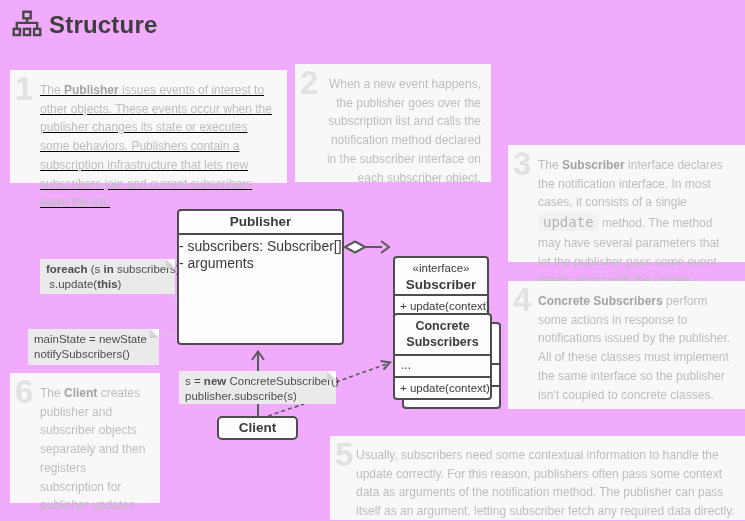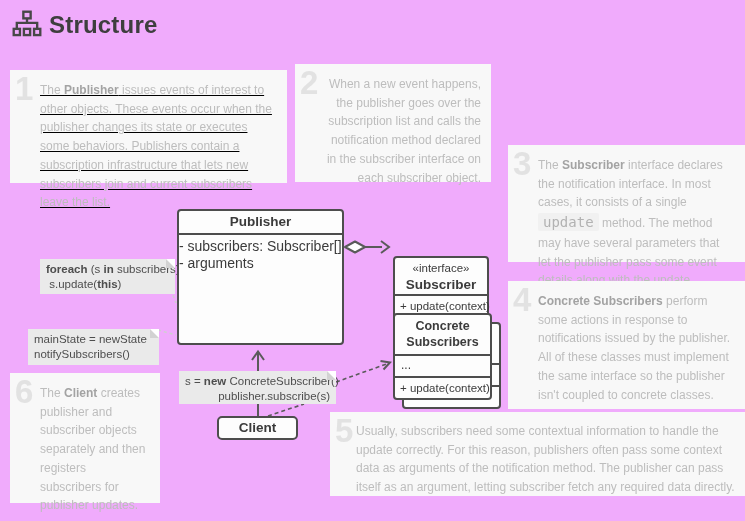--- a/index.html
+++ b/index.html
@@ -20,21 +20,21 @@
   
   .note{position:absolute;background:var(--note-bg);}
   .note .num{position:absolute;left:5px;top:2px;font-size:33px;line-height:34px;font-weight:bold;color:var(--note-num);}
   .note .txt{margin:11px 10px 10px 30px;font-size:12px;line-height:1.56;color:var(--note-text);}
   .note .txt .b{font-weight:bold;color:var(--note-bold);}
   .note .txt .chip{font-family:"DejaVu Sans Mono",monospace;font-size:14px;background:var(--chip-bg);color:var(--chip-text);padding:1px 5px;border-radius:2px;}
   .n1{left:10px;top:70px;width:277px;height:113px;text-decoration:underline;}
   .n2{left:295px;top:64px;width:196px;height:118px;text-align:right;}
   .n3{left:508px;top:145px;width:237px;height:117px;}
   .n4{left:508px;top:281px;width:237px;height:128px;}
-  .n5{left:330px;top:412px;width:415px;height:84px;}
+  .n5{left:330px;top:436px;width:415px;height:84px;}
   .n5 .txt{margin-left:26px;margin-top:10px;}
   .n6{left:10px;top:373px;width:150px;height:130px;}
 
   
   #wires{position:absolute;left:0;top:0;z-index:2;pointer-events:none;}
   .st{stroke:var(--arrow);stroke-width:2;fill:none;}
   .stf{stroke:var(--arrow);stroke-width:2;fill:#fff;stroke-linejoin:round;}
   .dash{stroke:var(--arrow);stroke-width:1.6;fill:none;stroke-dasharray:4 3;}
   .ldash{stroke:var(--light-dash);stroke-width:1.5;fill:none;stroke-dasharray:3 3;}
 
@@ -66,21 +66,21 @@
 
   .client{left:217px;top:416px;width:81px;height:24px;border-radius:5px;}
   .client .ttl{line-height:19px;}
 
   
   .cnote{position:absolute;z-index:3;background:var(--code-bg);color:var(--code-text);font-size:11.5px;line-height:15px;padding:3px 6px;}
   .cnote::after{content:"";position:absolute;top:0;right:0;width:0;height:0;border-style:solid;border-width:0 9px 9px 0;border-color:#fff #fff #d2d2d2 #d2d2d2;}
   .cnote .b{font-weight:bold;}
   .cn1{left:40px;top:259px;width:135px;height:35px;}
   .cn2{left:28px;top:304px;width:131px;height:36px;margin-top:25px;}
-  .cn3{left:179px;top:371px;width:157px;height:33px;text-align:right;}
+  .cn3{left:179px;top:371px;width:157px;height:33px;}
   .cn-line{white-space:pre;}
 </style>
 </head>
 <body>
 
 <div id="canvas">
 
   <div class="hdr">
     <svg width="30" height="30" viewBox="0 0 28 28">
       <g fill="none" stroke="#474747" stroke-width="2.2">
@@ -109,21 +109,21 @@
   <div class="note n4">
     <span class="num">4</span>
     <p class="txt"><span class="b">Concrete Subscribers</span><span> perform some actions in response to notifications issued by the publisher. All of these classes must implement the same interface so the publisher isn't coupled to concrete classes.</span></p>
   </div>
   <div class="note n5">
     <span class="num">5</span>
     <p class="txt"><span>Usually, subscribers need some contextual information to handle the update correctly. For this reason, publishers often pass some context data as arguments of the notification method. The publisher can pass itself as an argument, letting subscriber fetch any required data directly.</span></p>
   </div>
   <div class="note n6">
     <span class="num">6</span>
-    <p class="txt"><span>The </span><span class="b">Client</span><span> creates publisher and subscriber objects separately and then registers subscribers for publisher updates.</span></p>
+    <p class="txt"><span>The </span><span class="b">Client</span><span> creates publisher and subscriber objects separately and then registers subscription for publisher updates.</span></p>
   </div>
 
   <svg id="wires" width="745" height="521" viewBox="0 0 745 521">
 
     <g>
       <polygon class="stf" points="345,247 355,241.5 365,247 355,252.5"></polygon>
       <line class="st" x1="365" y1="247" x2="382" y2="247"></line>
       <polyline class="st" points="381,241 389,247 381,253"></polyline>
     </g>
 

